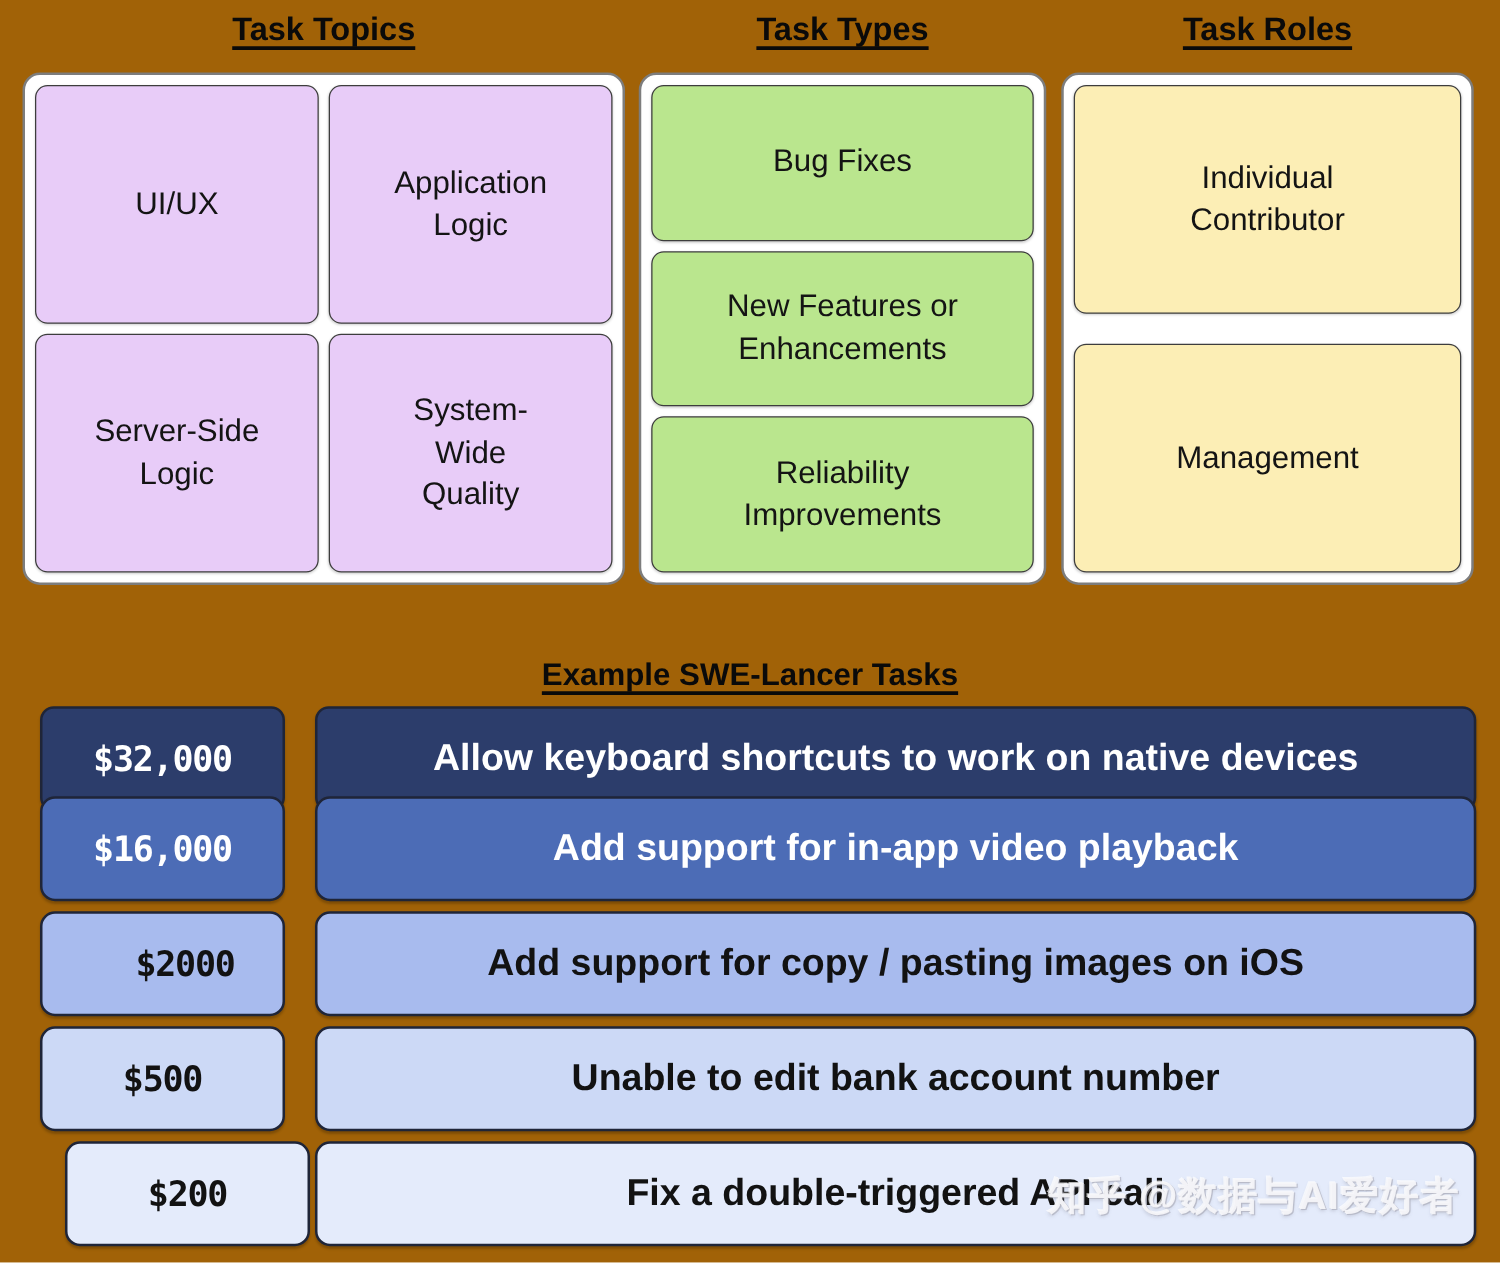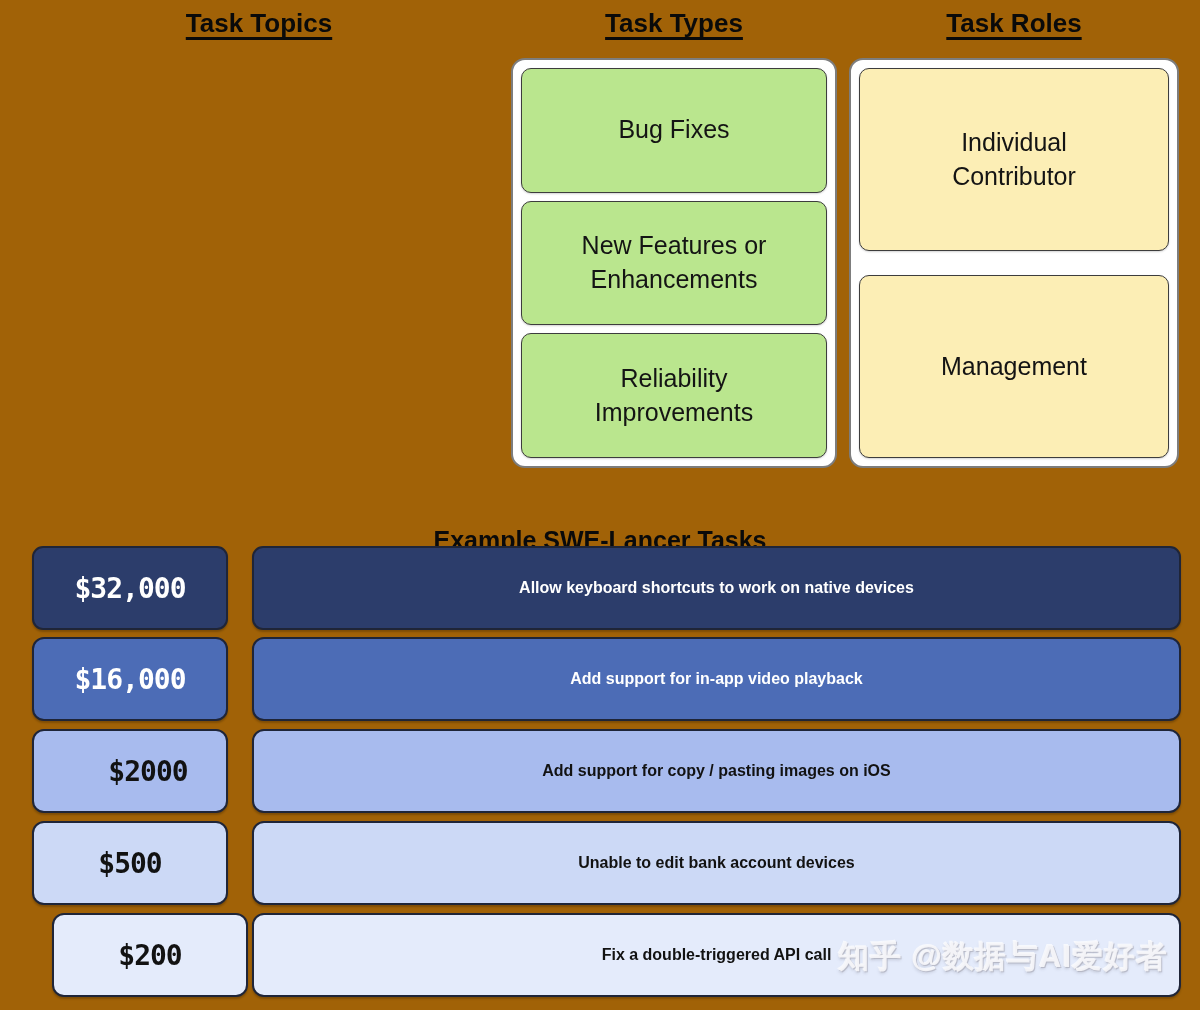--- a/index.html
+++ b/index.html
@@ -83,25 +83,25 @@
     left: 32px;
     width: 196px;
     font-family: "DejaVu Sans Mono", monospace;
     font-size: 28px;
     font-weight: 700;
     letter-spacing: -1px;
   }
   .task {
     left: 252px;
     width: 929px;
-    font-size: 16px;
+    font-size: 30px;
     font-weight: 700;
     padding: 0 28px;
   }
-  .r0 { top: 546px; border-radius: 11px; }
+  .r0 { top: 565px; border-radius: 11px; }
   .r1 { top: 637px; }
   .r2 { top: 729px; }
   .r3 { top: 821px; }
   .r4 { top: 913px; }
   .watermark {
     position: absolute;
     top: 936px;
     right: 32px;
     z-index: 5;
     font-size: 31px;
@@ -115,20 +115,26 @@
 </style>
 </head>
 <body>
 
 <div class="page">
 
   <div class="col-title" style="left:18px; width:482px;">Task Topics</div>
   <div class="col-title" style="left:511px; width:326px;">Task Types</div>
   <div class="col-title" style="left:849px; width:330px;">Task Roles</div>
 
+  <div class="container topics">
+    <div class="cell topic">UI/UX</div>
+    <div class="cell topic">Application Logic</div>
+    <div class="cell topic">Server-Side Logic</div>
+    <div class="cell topic">System-Wide Quality</div>
+  </div>
 
   <div class="container types">
     <div class="cell type">Bug Fixes</div>
     <div class="cell type">New Features or Enhancements</div>
     <div class="cell type">Reliability Improvements</div>
   </div>
 
   <div class="container roles">
     <div class="cell role">Individual Contributor</div>
     <div class="cell role">Management</div>
@@ -139,20 +145,20 @@
   <div class="price r0" style="background-color: rgb(44, 61, 107); color: rgb(255, 255, 255);">$32,000</div>
   <div class="task r0" style="background-color: rgb(44, 61, 107); color: rgb(255, 255, 255);">Allow keyboard shortcuts to work on native devices</div>
 
   <div class="price r1" style="background-color: rgb(76, 108, 182); color: rgb(255, 255, 255);">$16,000</div>
   <div class="task r1" style="background-color: rgb(76, 108, 182); color: rgb(255, 255, 255);">Add support for in-app video playback</div>
 
   <div class="price r2" style="background-color: rgb(168, 187, 238); color: rgb(18, 18, 18); padding-left: 36px;">$2000</div>
   <div class="task r2" style="background-color: rgb(168, 187, 238); color: rgb(18, 18, 18);">Add support for copy / pasting images on iOS</div>
 
   <div class="price r3" style="background-color: rgb(204, 217, 246); color: rgb(18, 18, 18);">$500</div>
-  <div class="task r3" style="background-color: rgb(204, 217, 246); color: rgb(18, 18, 18);">Unable to edit bank account devices</div>
+  <div class="task r3" style="background-color: rgb(204, 217, 246); color: rgb(18, 18, 18);">Unable to edit bank account number</div>
 
   <div class="price r4" style="background-color: rgb(228, 235, 251); color: rgb(18, 18, 18); margin-left: 20px;">$200</div>
   <div class="task r4" style="background-color: rgb(228, 235, 251); color: rgb(18, 18, 18);">Fix a double-triggered API call</div>
 
   <div class="watermark">知乎 @数据与AI爱好者</div>
 
 </div>
 
 </body></html>

